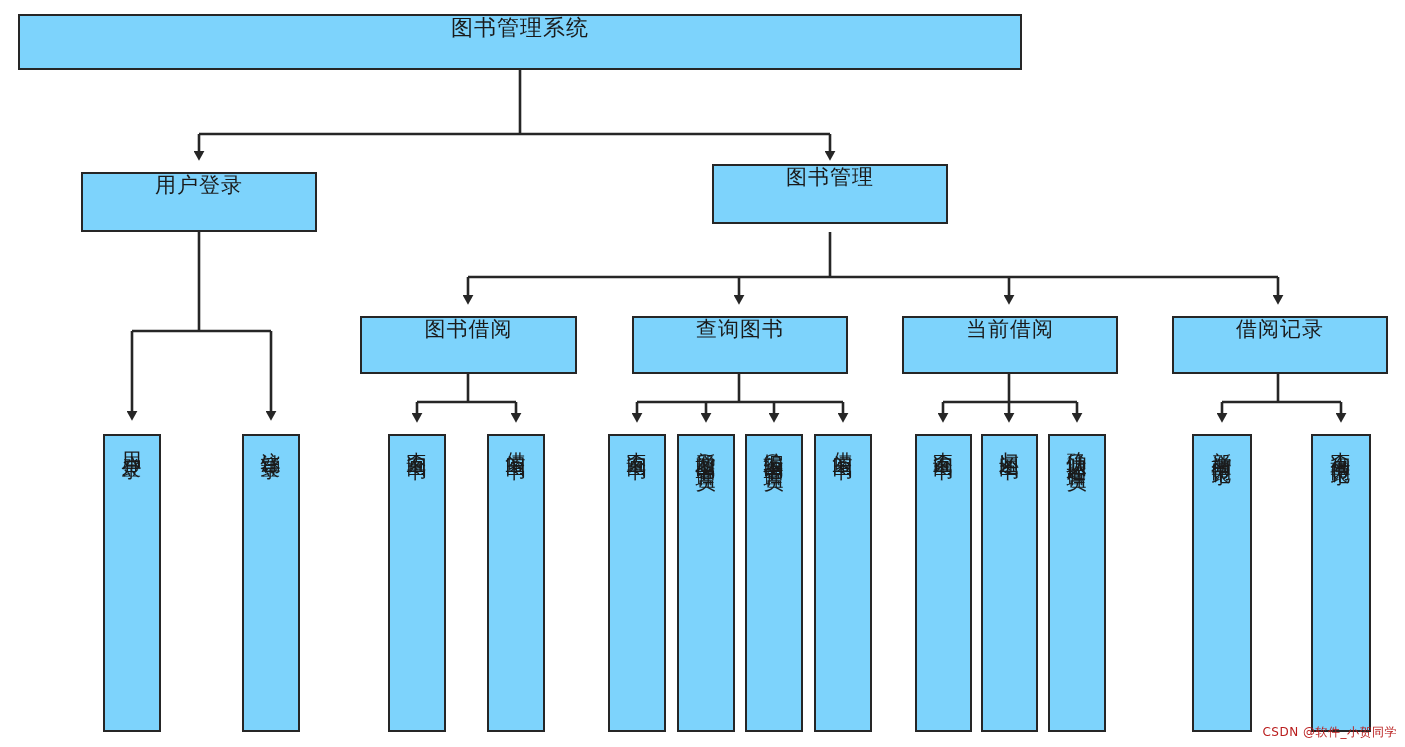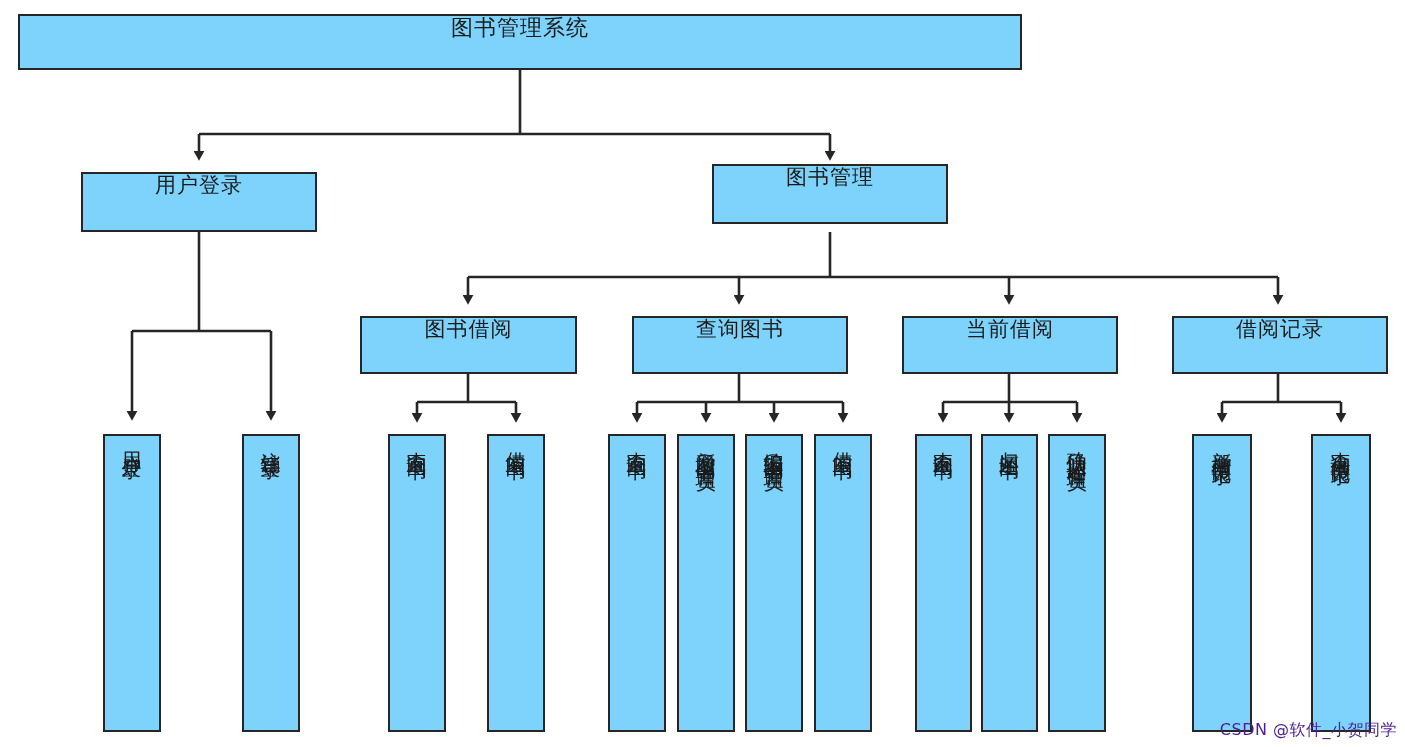--- a/index.html
+++ b/index.html
@@ -53,22 +53,22 @@
     letter-spacing: 3px;
     line-height: 1;
   }
   #node-root {
     font-size: 22px;
   }
   #watermark {
     position: absolute;
     right: 8px;
     bottom: 6px;
-    font-size: 16px;
-    color: #4c1d95;
+    font-size: 12px;
+    color: #b91c1c;
     letter-spacing: 0.5px;
     white-space: nowrap;
     font-family: "DejaVu Sans", "Liberation Sans", sans-serif;
   }
 </style>
 </head>
 <body>
 
 <div id="diagram-root">
 

